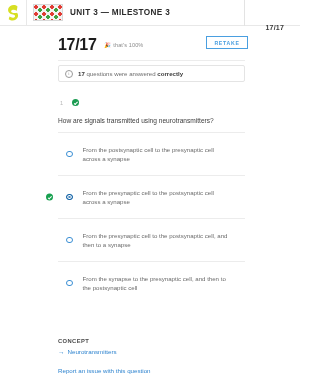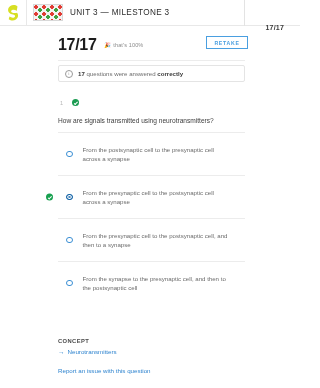--- a/index.html
+++ b/index.html
@@ -52,21 +52,21 @@
     box-sizing: border-box;
     background-color: #f2f2f2;
     background-image:
       radial-gradient(circle at 2px 2px, #e23b33 1.6px, transparent 1.7px),
       radial-gradient(circle at 6px 5px, #3fa13f 1.6px, transparent 1.7px);
     background-size: 8px 7px, 8px 7px;
   }
   .appbar-title {
     margin-left: 7px;
     font-size: 8.2px;
-    font-weight: normal;
+    font-weight: bold;
     letter-spacing: 0.35px;
     color: #2b2b2b;
     white-space: nowrap;
   }
   .appbar-right-divider {
     position: absolute;
     right: 55px;
     top: 0;
     width: 1px;
     height: 26px;

